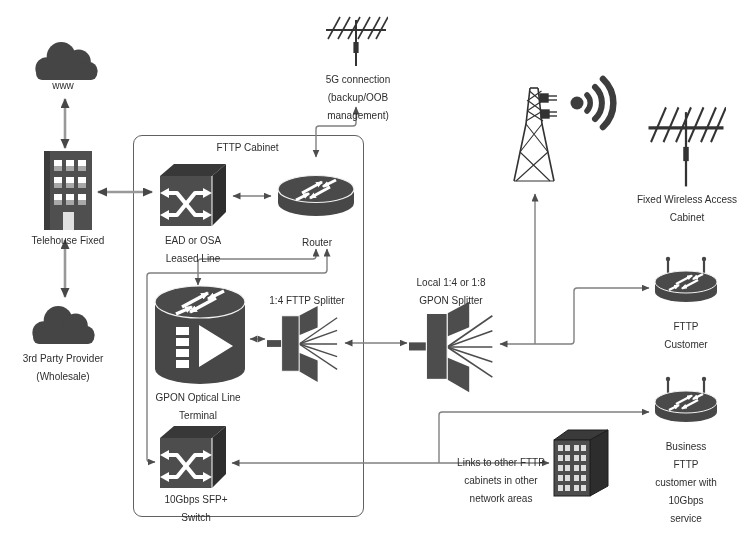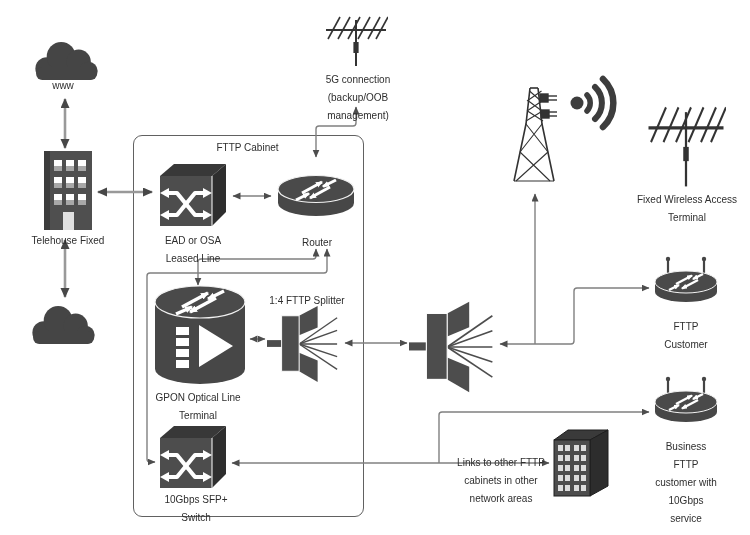--- a/index.html
+++ b/index.html
@@ -353,34 +353,38 @@
         <rect x="6" y="57" width="5" height="6"></rect>
           <rect x="13" y="57" width="5" height="6"></rect>
           <rect x="22" y="57" width="5" height="6"></rect>
           <rect x="29" y="57" width="5" height="6"></rect>
       </g>
     </svg>
   </div>
 
   <div class="lbl" style="left:38px;top:77px;width:50px">www</div>
   <div class="lbl" style="left:16px;top:232px;width:104px">Telehouse Fixed</div>
+  <div class="lbl" style="left:13px;top:350px;width:100px">3rd Party Provider
+(Wholesale)</div>
   <div class="lbl" style="left:306px;top:71px;width:104px">5G connection
 (backup/OOB
 management)</div>
   <div class="lbl" style="left:143px;top:232px;width:100px">EAD or OSA
 Leased Line</div>
   <div class="lbl" style="left:133px;top:139px;width:229px">FTTP Cabinet</div>
   <div class="lbl" style="left:287px;top:234px;width:60px">Router</div>
   <div class="lbl" style="left:138px;top:389px;width:120px">GPON Optical Line
 Terminal</div>
   <div class="lbl" style="left:247px;top:292px;width:120px">1:4 FTTP Splitter</div>
   <div class="lbl" style="left:146px;top:491px;width:100px">10Gbps SFP+
 Switch</div>
+  <div class="lbl" style="left:391px;top:274px;width:120px">Local 1:4 or 1:8
+GPON Splitter</div>
   <div class="lbl" style="left:629px;top:191px;width:116px">Fixed Wireless Access
-Terminal</div>
+Cabinet</div>
   <div class="lbl" style="left:636px;top:318px;width:100px">FTTP
 Customer</div>
   <div class="lbl" style="left:628px;top:438px;width:116px">Business
 FTTP
 customer with
 10Gbps
 service</div>
   <div class="lbl" style="left:444px;top:454px;width:114px">Links to other FTTP
 cabinets in other
 network areas</div>

